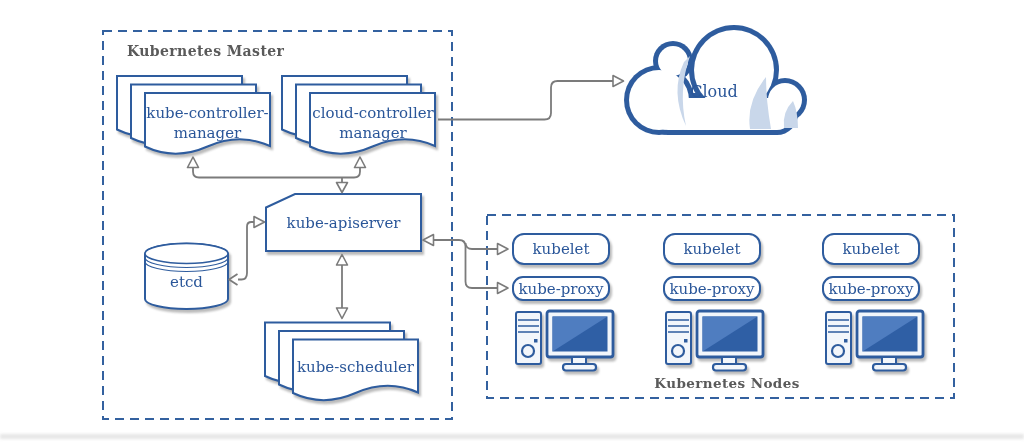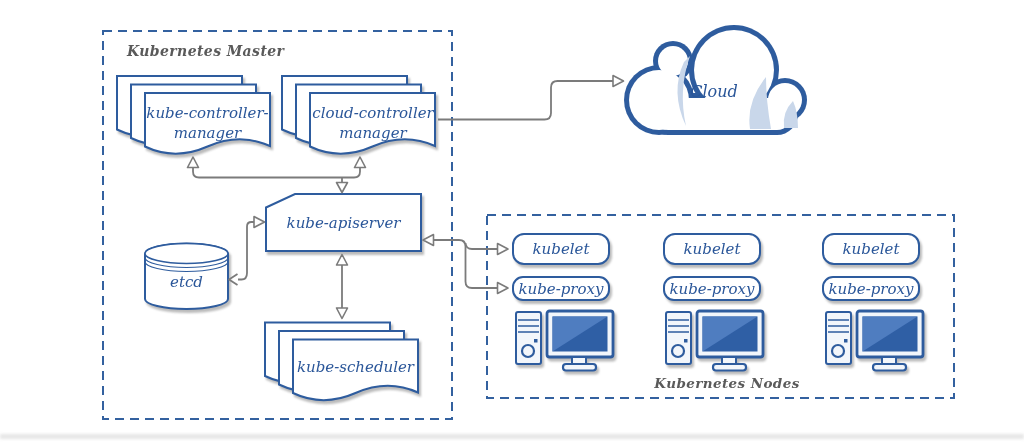--- a/index.html
+++ b/index.html
@@ -1,16 +1,16 @@
 <!DOCTYPE html>
 <html><head>
 <meta charset="utf-8">
 <style>
   html,body{margin:0;padding:0;background:#ffffff;}
-  .stage{position:relative;width:1024px;height:443px;background:#ffffff;overflow:hidden;font-style:italic;}
+  .stage{position:relative;width:1024px;height:443px;background:#ffffff;overflow:hidden;}
   svg{display:block;}
   text{font-family:"DejaVu Serif","Liberation Serif",serif;fill:#2a5699;font-size:15px;}
   .sec-title{font-weight:bold;fill:#5a5a5a;font-size:14px;letter-spacing:0.4px;}
   .shape{fill:#ffffff;stroke:#2e5c9e;stroke-width:2;}
   .thin{stroke:#2e5c9e;stroke-width:1.1;fill:none;}
   .dashedbox{fill:none;stroke:#33619f;stroke-width:2;stroke-dasharray:9 6;}
   .sh{filter:drop-shadow(2.5px 3px 1.3px rgba(105,105,105,0.45));}
   .arrow{fill:none;stroke:#7b7b7b;stroke-width:1.8;}
   .ahead{fill:#ffffff;stroke:#7b7b7b;stroke-width:1.6;stroke-linejoin:round;}
   .achev{fill:none;stroke:#7b7b7b;stroke-width:1.8;stroke-linejoin:round;}

